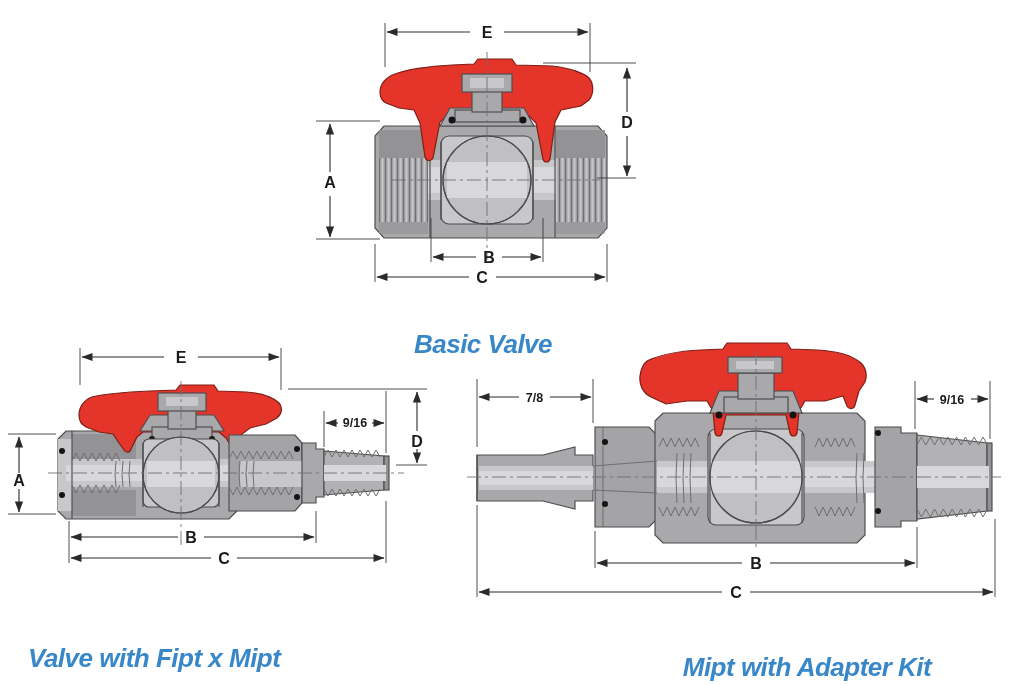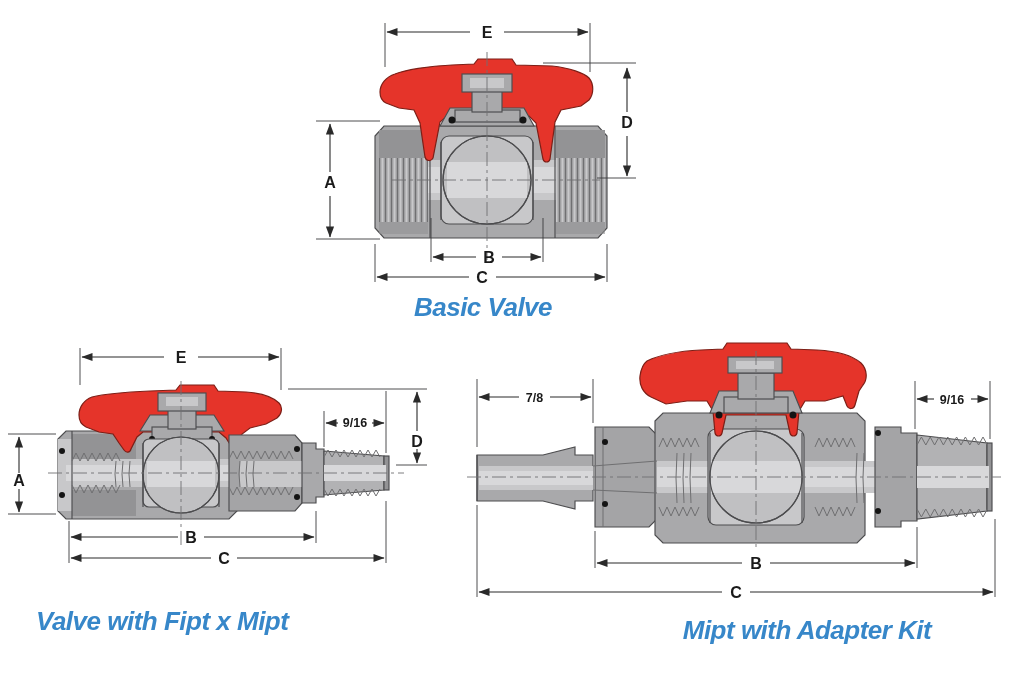--- a/index.html
+++ b/index.html
@@ -25,21 +25,21 @@
   .oline{stroke:var(--outline);stroke-width:1.15;fill:none;}
   .thr{stroke:var(--thread-line);stroke-width:1;fill:none;}
   .handle{fill:var(--handle-red);stroke:var(--handle-red-edge);stroke-width:1.2;}
   .oring{fill:var(--oring-black);stroke:none;}
   .dim{stroke:var(--dim-line);stroke-width:1.1;fill:none;}
   .ext{stroke:#3a3a3c;stroke-width:0.9;fill:none;}
   .cl{stroke:var(--centerline);stroke-width:0.9;fill:none;stroke-dasharray:14 4 3 4;}
   .dimtxt{font:700 16px "Liberation Sans",sans-serif;fill:var(--dim-text);}
   .dimtxt-sm{font:700 12.5px "Liberation Sans",sans-serif;fill:var(--dim-text);}
   .caption{position:absolute;font:italic 700 26px "Liberation Sans",sans-serif;
-           color:var(--caption-blue);white-space:nowrap;letter-spacing:-0.5px;}
+           color:var(--caption-blue);white-space:nowrap;letter-spacing:-0.5px;margin-top:37px;}
   .caption.centered{transform:translateX(-50%);}
 </style>
 </head>
 <body>
 
 <div id="stage" style="background: rgb(255, 255, 255);">
 
   <svg class="fig" style="left:300px;top:10px" width="370" height="286" viewBox="0 0 370 286">
     <defs>
       <marker id="v1a" viewBox="0 0 10 8" refX="9.5" refY="4" markerWidth="11" markerHeight="8.5" orient="auto">
@@ -225,21 +225,21 @@
       <line class="dim" x1="204" y1="202" x2="314" y2="202" marker-end="url(#v2a)"></line>
       <text class="dimtxt" text-anchor="middle" x="191" y="207.5">B</text>
     </g>
     <g>
       <path class="ext" d="M386,166 V228"></path>
       <line class="dim" x1="211" y1="223" x2="71" y2="223" marker-end="url(#v2a)"></line>
       <line class="dim" x1="237" y1="223" x2="384" y2="223" marker-end="url(#v2a)"></line>
       <text class="dimtxt" text-anchor="middle" x="224" y="228.5">C</text>
     </g>
   </svg>
-  <div class="caption" style="left:36px;top:606px">Valve with Fipt x Mipt</div>
+  <div class="caption" style="left:28px;top:606px">Valve with Fipt x Mipt</div>
 
   <svg class="fig" style="left:455px;top:335px" width="569" height="270" viewBox="0 0 569 270">
     <defs>
       <marker id="v3a" viewBox="0 0 10 8" refX="9.5" refY="4" markerWidth="11" markerHeight="8.5" orient="auto">
         <path d="M0.5,0.5 L10,4 L0.5,7.5 Z" fill="#2a2a2a"></path>
       </marker>
     </defs>
 
     <g>
       <path class="fill-body st" d="M22,120 L88,120 L120,112 L120,120 L138,120 L138,166 L120,166 L120,174 L88,166 L22,166 Z"></path>

